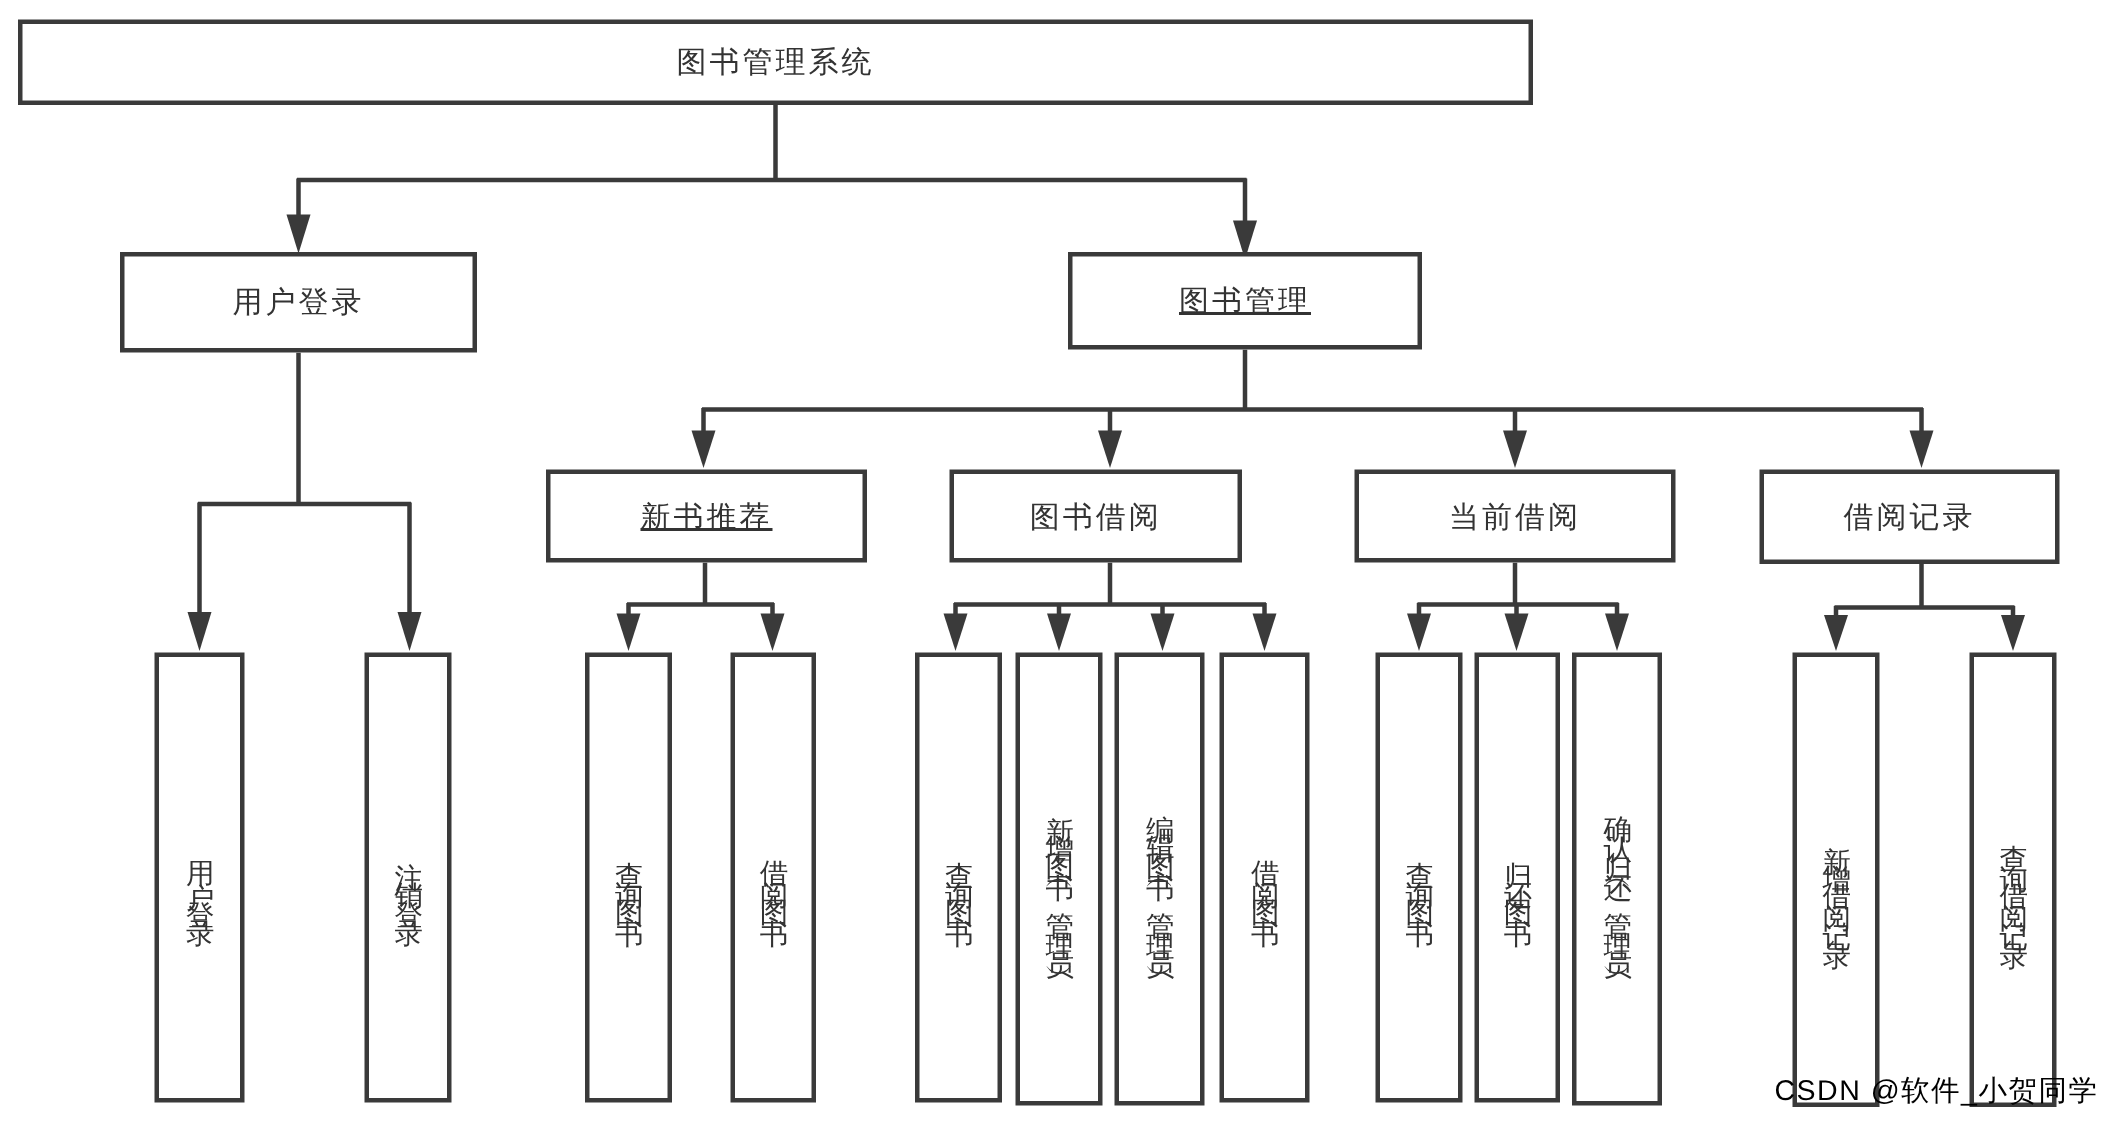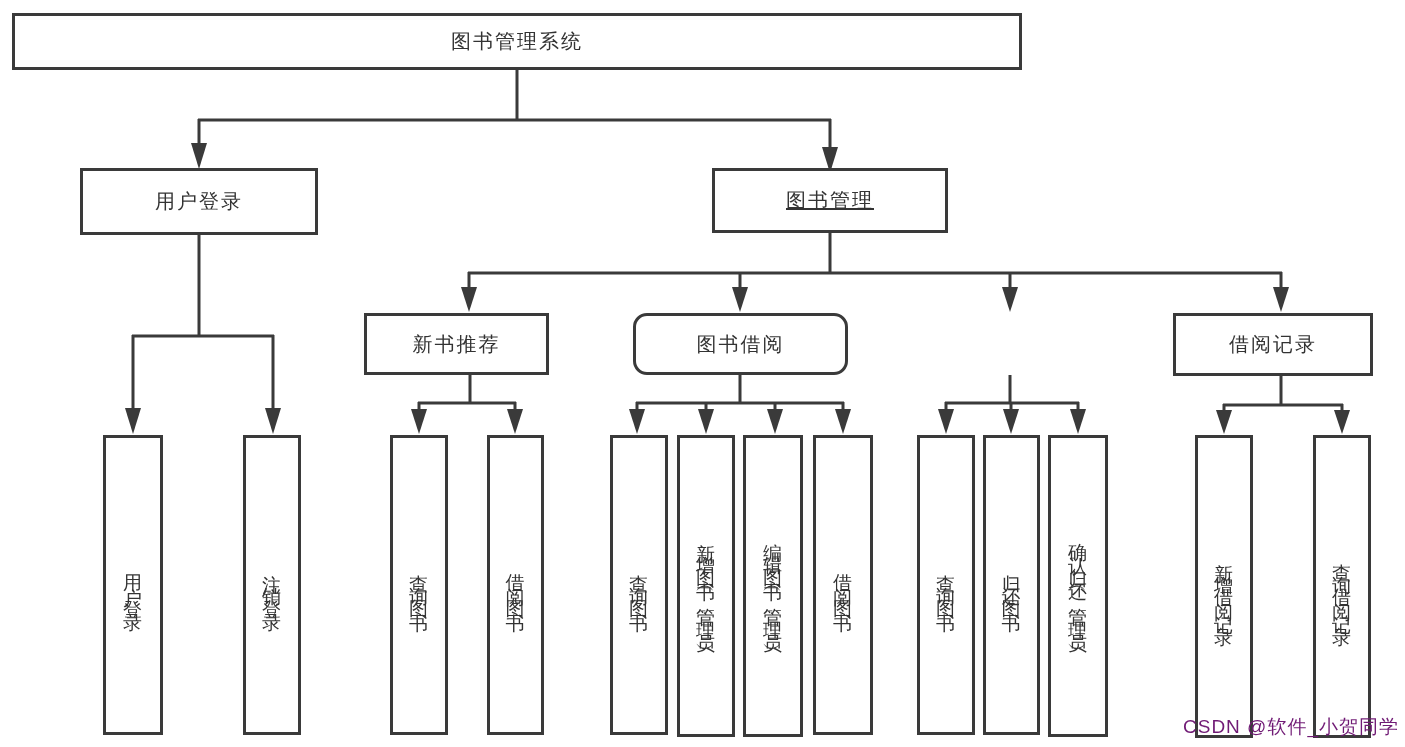--- a/index.html
+++ b/index.html
@@ -44,21 +44,21 @@
     line-height: 1;
     letter-spacing: 13px;
     white-space: nowrap;
   }
   #watermark {
     position: absolute;
     left: 1183px;
     top: 714px;
     font-size: 19px;
     letter-spacing: 1px;
-    color: #701a75;
+    color: #000000;
     z-index: 5;
     white-space: nowrap;
   }
 </style>
 </head>
 <body>
 
 <div id="stage">
 
   <svg id="connectors" width="1405" height="747" viewBox="0 0 1405 747">
@@ -105,25 +105,28 @@
     <span class="hlabel">图书管理系统</span>
   </div>
 
   <div class="node" style="left:80px; top:168px; width:238px; height:67px;">
     <span class="hlabel">用户登录</span>
   </div>
   <div class="node" style="left:712px; top:168px; width:236px; height:65px;text-decoration:underline;">
     <span class="hlabel">图书管理</span>
   </div>
 
-  <div class="node" style="left:364px; top:313px; width:185px; height:62px;">
+  <div class="node" style="left:364px; top:313px; width:214px; height:62px;text-decoration:underline;">
     <span class="hlabel">新书推荐</span>
   </div>
-  <div class="node" style="left:633px; top:313px; width:215px; height:62px;border-radius:14px;">
+  <div class="node" style="left:633px; top:313px; width:195px; height:62px;">
     <span class="hlabel">图书借阅</span>
+  </div>
+  <div class="node" style="left:903px; top:313px; width:214px; height:62px;">
+    <span class="hlabel">当前借阅</span>
   </div>
   <div class="node" style="left:1173px; top:313px; width:200px; height:63px;">
     <span class="hlabel">借阅记录</span>
   </div>
 
   <div class="node" style="left:103px; top:435px; width:60px; height:300px;">
     <span class="vlabel">用户登录</span>
   </div>
   <div class="node" style="left:243px; top:435px; width:58px; height:300px;">
     <span class="vlabel">注销登录</span>

